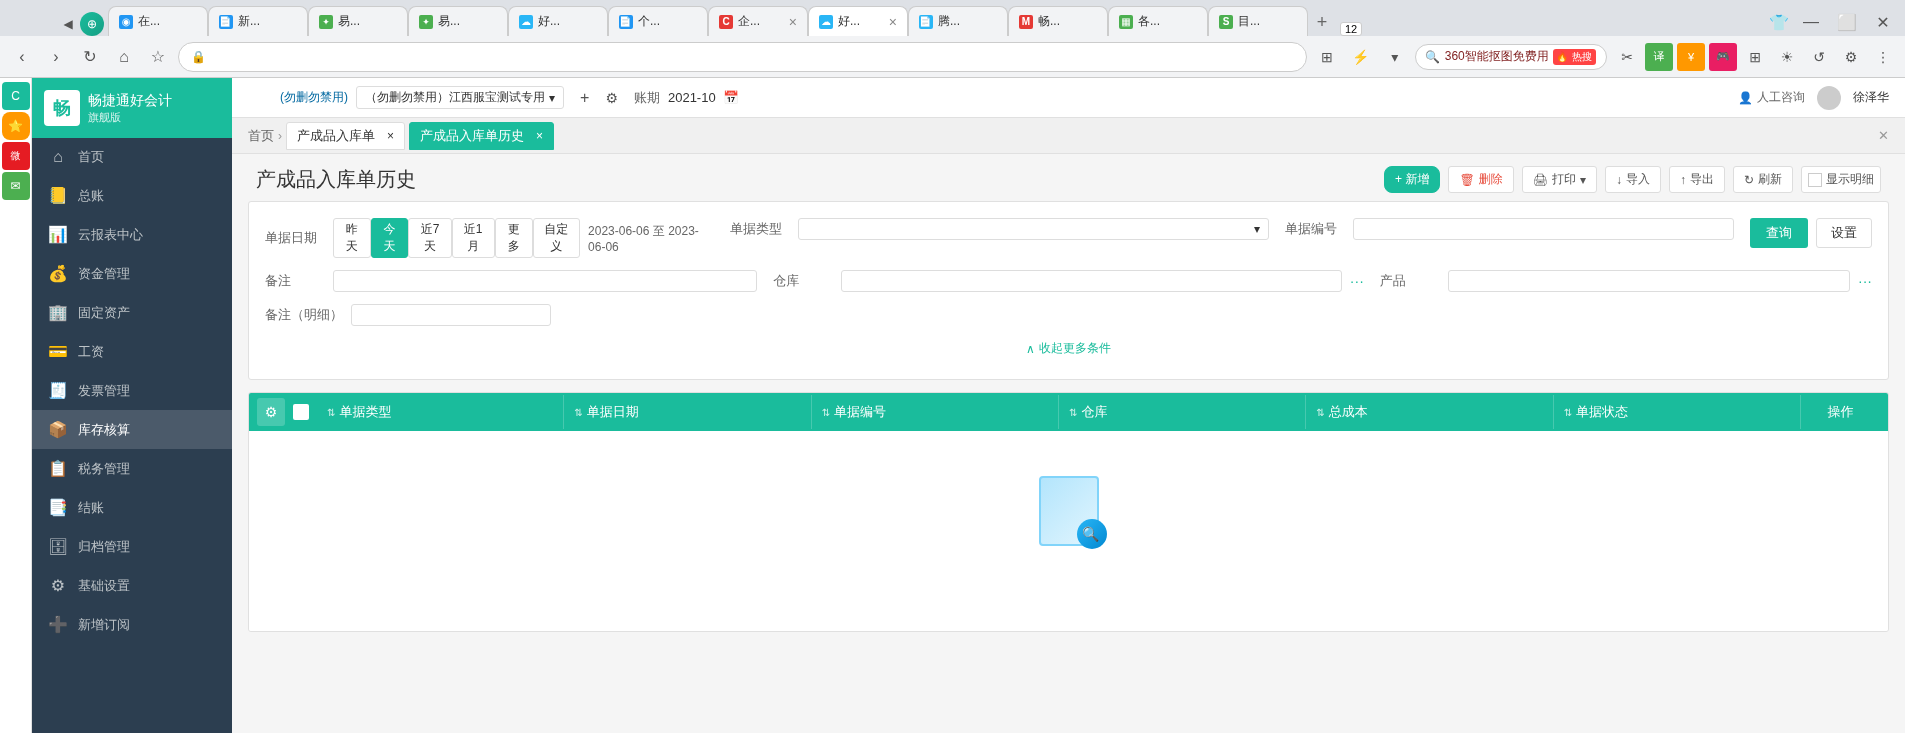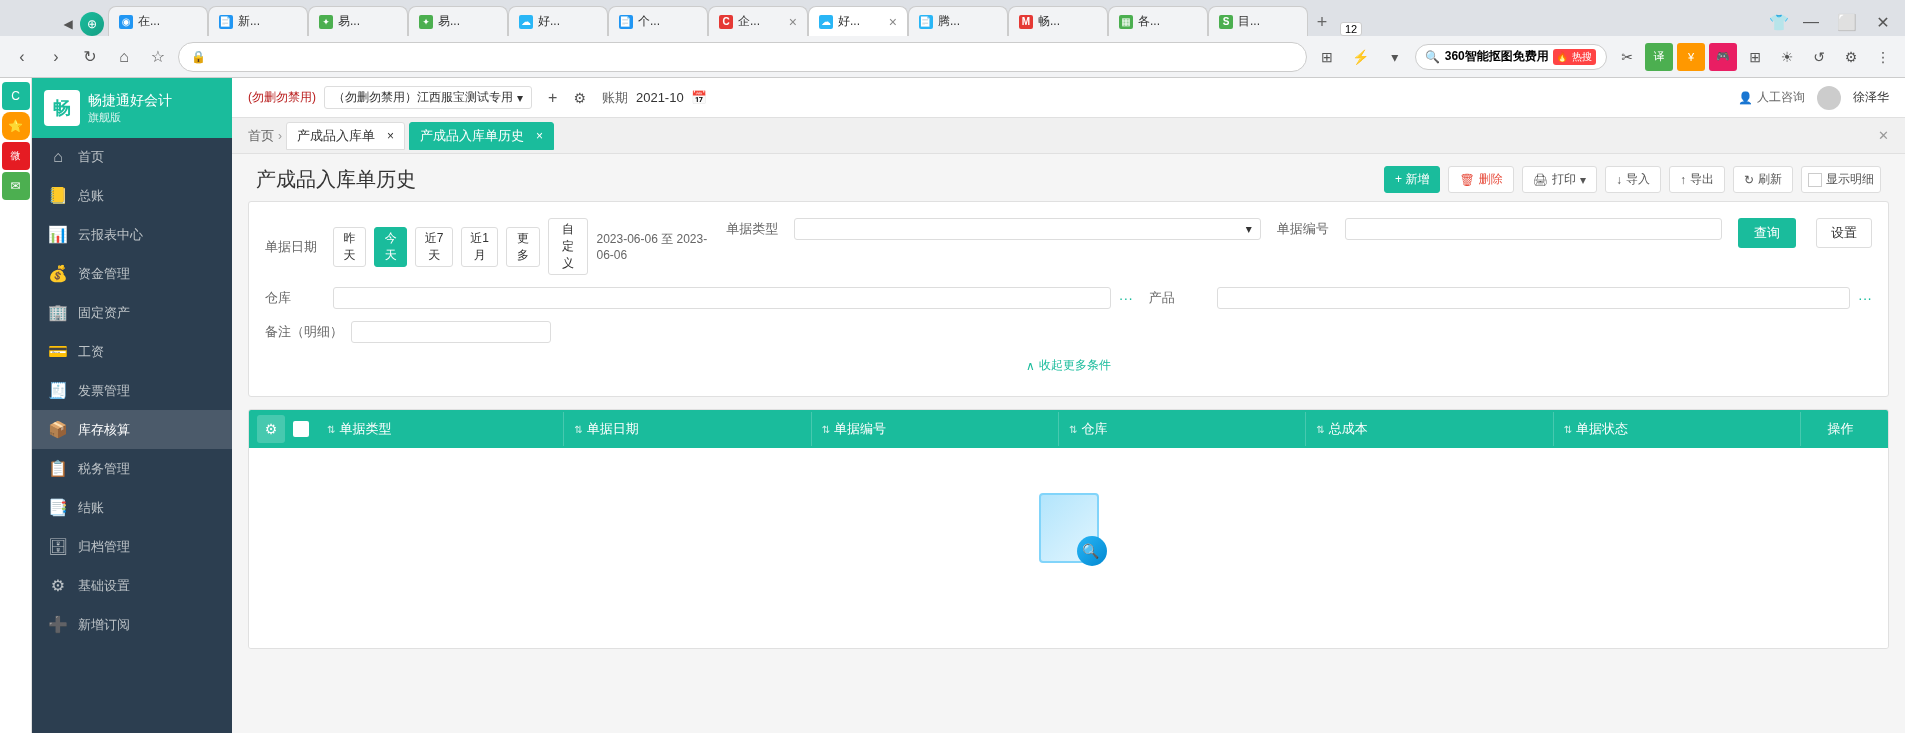--- a/index.html
+++ b/index.html
@@ -73,30 +73,30 @@
     .bread-tab.active { background: #1abc9c; color: #fff; border-color: #1abc9c; }
     .bread-tab-close { font-size: 12px; cursor: pointer; }
     .bread-close-right { margin-left: auto; color: #999; cursor: pointer; }
 
     
     .page-content { flex: 1; overflow-y: auto; padding: 0; }
     .page-header { display: flex; align-items: center; padding: 12px 24px 8px; }
     .page-title { font-size: 20px; color: #333; font-weight: normal; }
     .page-actions { margin-left: auto; display: flex; align-items: center; gap: 8px; }
     .action-btn { display: flex; align-items: center; gap: 4px; padding: 4px 10px; border: 1px solid #ddd; border-radius: 3px; background: #fff; cursor: pointer; font-size: 12px; color: #555; }
-    .action-btn.primary { background: #1abc9c; color: #fff; border-color: #1abc9c; }
+    .action-btn.primary { background: #1abc9c; color: #fff; border-color: #1abc9c; border-radius: 8px; }
     .action-btn.danger { color: #e74c3c; }
     .action-btn.checkbox-btn { padding: 4px 6px; }
 
     
     .filter-area { background: #fff; margin: 0 16px; border: 1px solid #e0e0e0; border-radius: 3px; padding: 16px; }
     .filter-row { display: flex; align-items: flex-start; gap: 16px; margin-bottom: 12px; }
     .filter-group { display: flex; align-items: center; gap: 8px; flex: 1; }
     .filter-label { color: #666; font-size: 13px; white-space: nowrap; min-width: 60px; }
-    .filter-date-btns { display: flex; align-items: center; gap: 8px; }
+    .filter-date-btns { display: flex; align-items: center; gap: 0; }
     .date-btn { padding: 2px 8px; border: 1px solid #ddd; border-radius: 3px; cursor: pointer; font-size: 12px; color: #333; background: #fff; }
     .date-btn.active { background: #1abc9c; color: #fff; border-color: #1abc9c; }
     .date-range { font-size: 12px; color: #666; }
     .filter-select { display: flex; align-items: center; gap: 4px; border: 1px solid #ddd; border-radius: 3px; padding: 3px 8px; font-size: 12px; color: #333; cursor: pointer; min-width: 120px; justify-content: space-between; }
     .filter-input { border: 1px solid #ddd; border-radius: 3px; padding: 3px 8px; font-size: 12px; color: #333; min-width: 120px; }
     .dots-btn { color: #1abc9c; cursor: pointer; font-size: 14px; }
     .collapse-btn { display: flex; align-items: center; justify-content: center; gap: 4px; padding: 6px; font-size: 12px; color: #1abc9c; cursor: pointer; }
 
     
     .table-container { margin: 12px 16px 0; border: 1px solid #e0e0e0; border-radius: 3px; overflow: hidden; }
@@ -198,21 +198,21 @@
     <div class="nav-btn">⌂</div>
     <div class="nav-btn">☆</div>
     <div class="url-bar">
       <span class="url-icon">🔒</span>
     </div>
     <div class="toolbar-icon">⊞</div>
     <div class="toolbar-icon">⚡</div>
     <div class="toolbar-icon">▾</div>
     <div class="search-bar">
       <span>🔍</span>
-      <span style="color:#000000;font-weight:bold;">360智能抠图免费用</span>
+      <span style="color:#7f1d1d;">360智能抠图免费用</span>
       <span class="hot-badge">🔥 热搜</span>
     </div>
     <div class="toolbar-icons">
       <div class="toolbar-icon">✂</div>
       <div class="toolbar-icon" style="background:#4CAF50;color:#fff;border-radius:3px;font-size:11px;padding:0 4px;">译</div>
       <div class="toolbar-icon" style="background:#ff9800;color:#fff;border-radius:3px;font-size:11px;padding:0 4px;">¥</div>
       <div class="toolbar-icon" style="background:#e91e63;color:#fff;border-radius:3px;font-size:11px;padding:0 4px;">🎮</div>
       <div class="toolbar-icon">⊞</div>
       <div class="toolbar-icon">☀</div>
       <div class="toolbar-icon">↺</div>
@@ -294,21 +294,21 @@
           <div class="sidebar-item">
             <span class="sidebar-icon">➕</span>
             <span>新增订阅</span>
           </div>
         </div>
       </div>
 
       <div class="main-content">
 
         <div class="app-topbar">
-          <span class="app-title" style="font-size:12px;color:#b91c1c;">(勿删勿禁用)</span>
+          <span class="app-title" style="font-size:12px;color:#0369a1;margin-left:32px;">(勿删勿禁用)</span>
           <div class="company-select">
             <span style="font-size:12px;">（勿删勿禁用）江西服宝测试专用</span>
             <span>▾</span>
           </div>
           <div style="padding:2px 8px;cursor:pointer;color:#555;font-size:16px;">+</div>
           <div style="cursor:pointer;color:#555;font-size:14px;">⚙</div>
           <span class="period-label">账期</span>
           <span class="period-value">2021-10</span>
           <span class="period-icon">📅</span>
           <div class="topbar-right">
@@ -388,27 +388,31 @@
                 <span class="filter-label">单据类型</span>
                 <div class="filter-select" style="flex:1;">
                   <span></span>
                   <span>▾</span>
                 </div>
               </div>
               <div class="filter-group">
                 <span class="filter-label">单据编号</span>
                 <input class="filter-input" type="text" style="flex: 1 1 0%;">
               </div>
-              <div style="display:flex;align-items:center;gap:20px;margin-left:auto;">
+              <div style="display:flex;align-items:center;gap:8px;margin-left:auto;">
                 <button class="query-btn">查询</button>
                 <button class="settings-btn">设置</button>
               </div>
             </div>
 
             <div class="filter-row">
+              <div class="filter-group">
+                <span class="filter-label">备注</span>
+                <input class="filter-input" type="text" style="flex: 1 1 0%;">
+              </div>
               <div class="filter-group" style="flex:1.2;">
                 <span class="filter-label">仓库</span>
                 <input class="filter-input" type="text" style="flex: 1 1 0%;">
                 <span class="dots-btn">···</span>
               </div>
               <div class="filter-group">
                 <span class="filter-label">产品</span>
                 <input class="filter-input" type="text" style="flex: 1 1 0%;">
                 <span class="dots-btn">···</span>
               </div>

